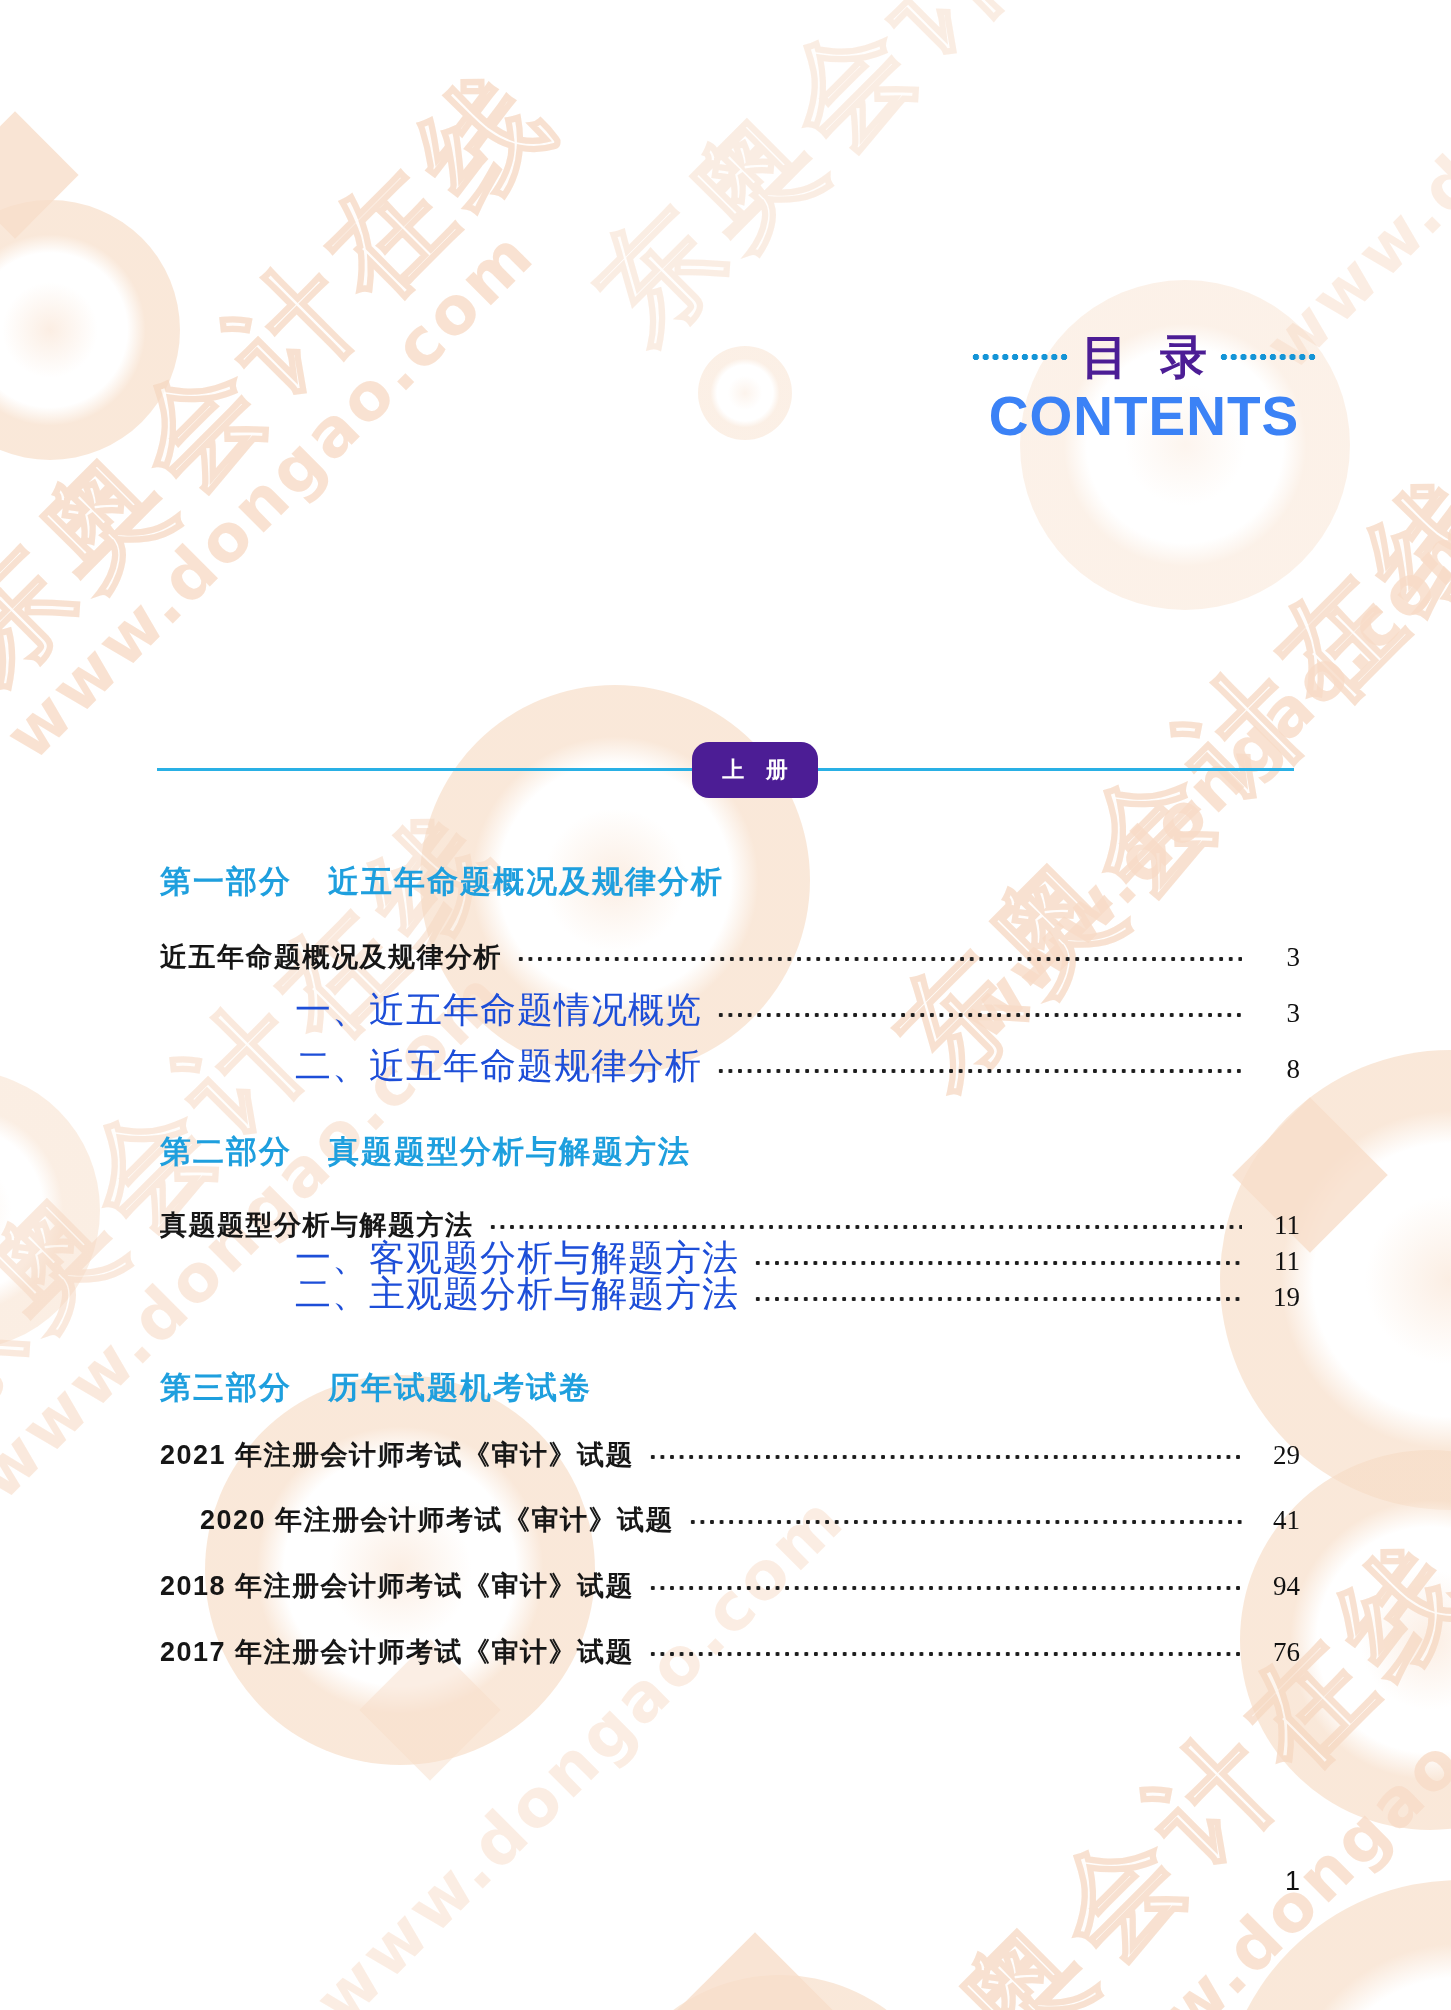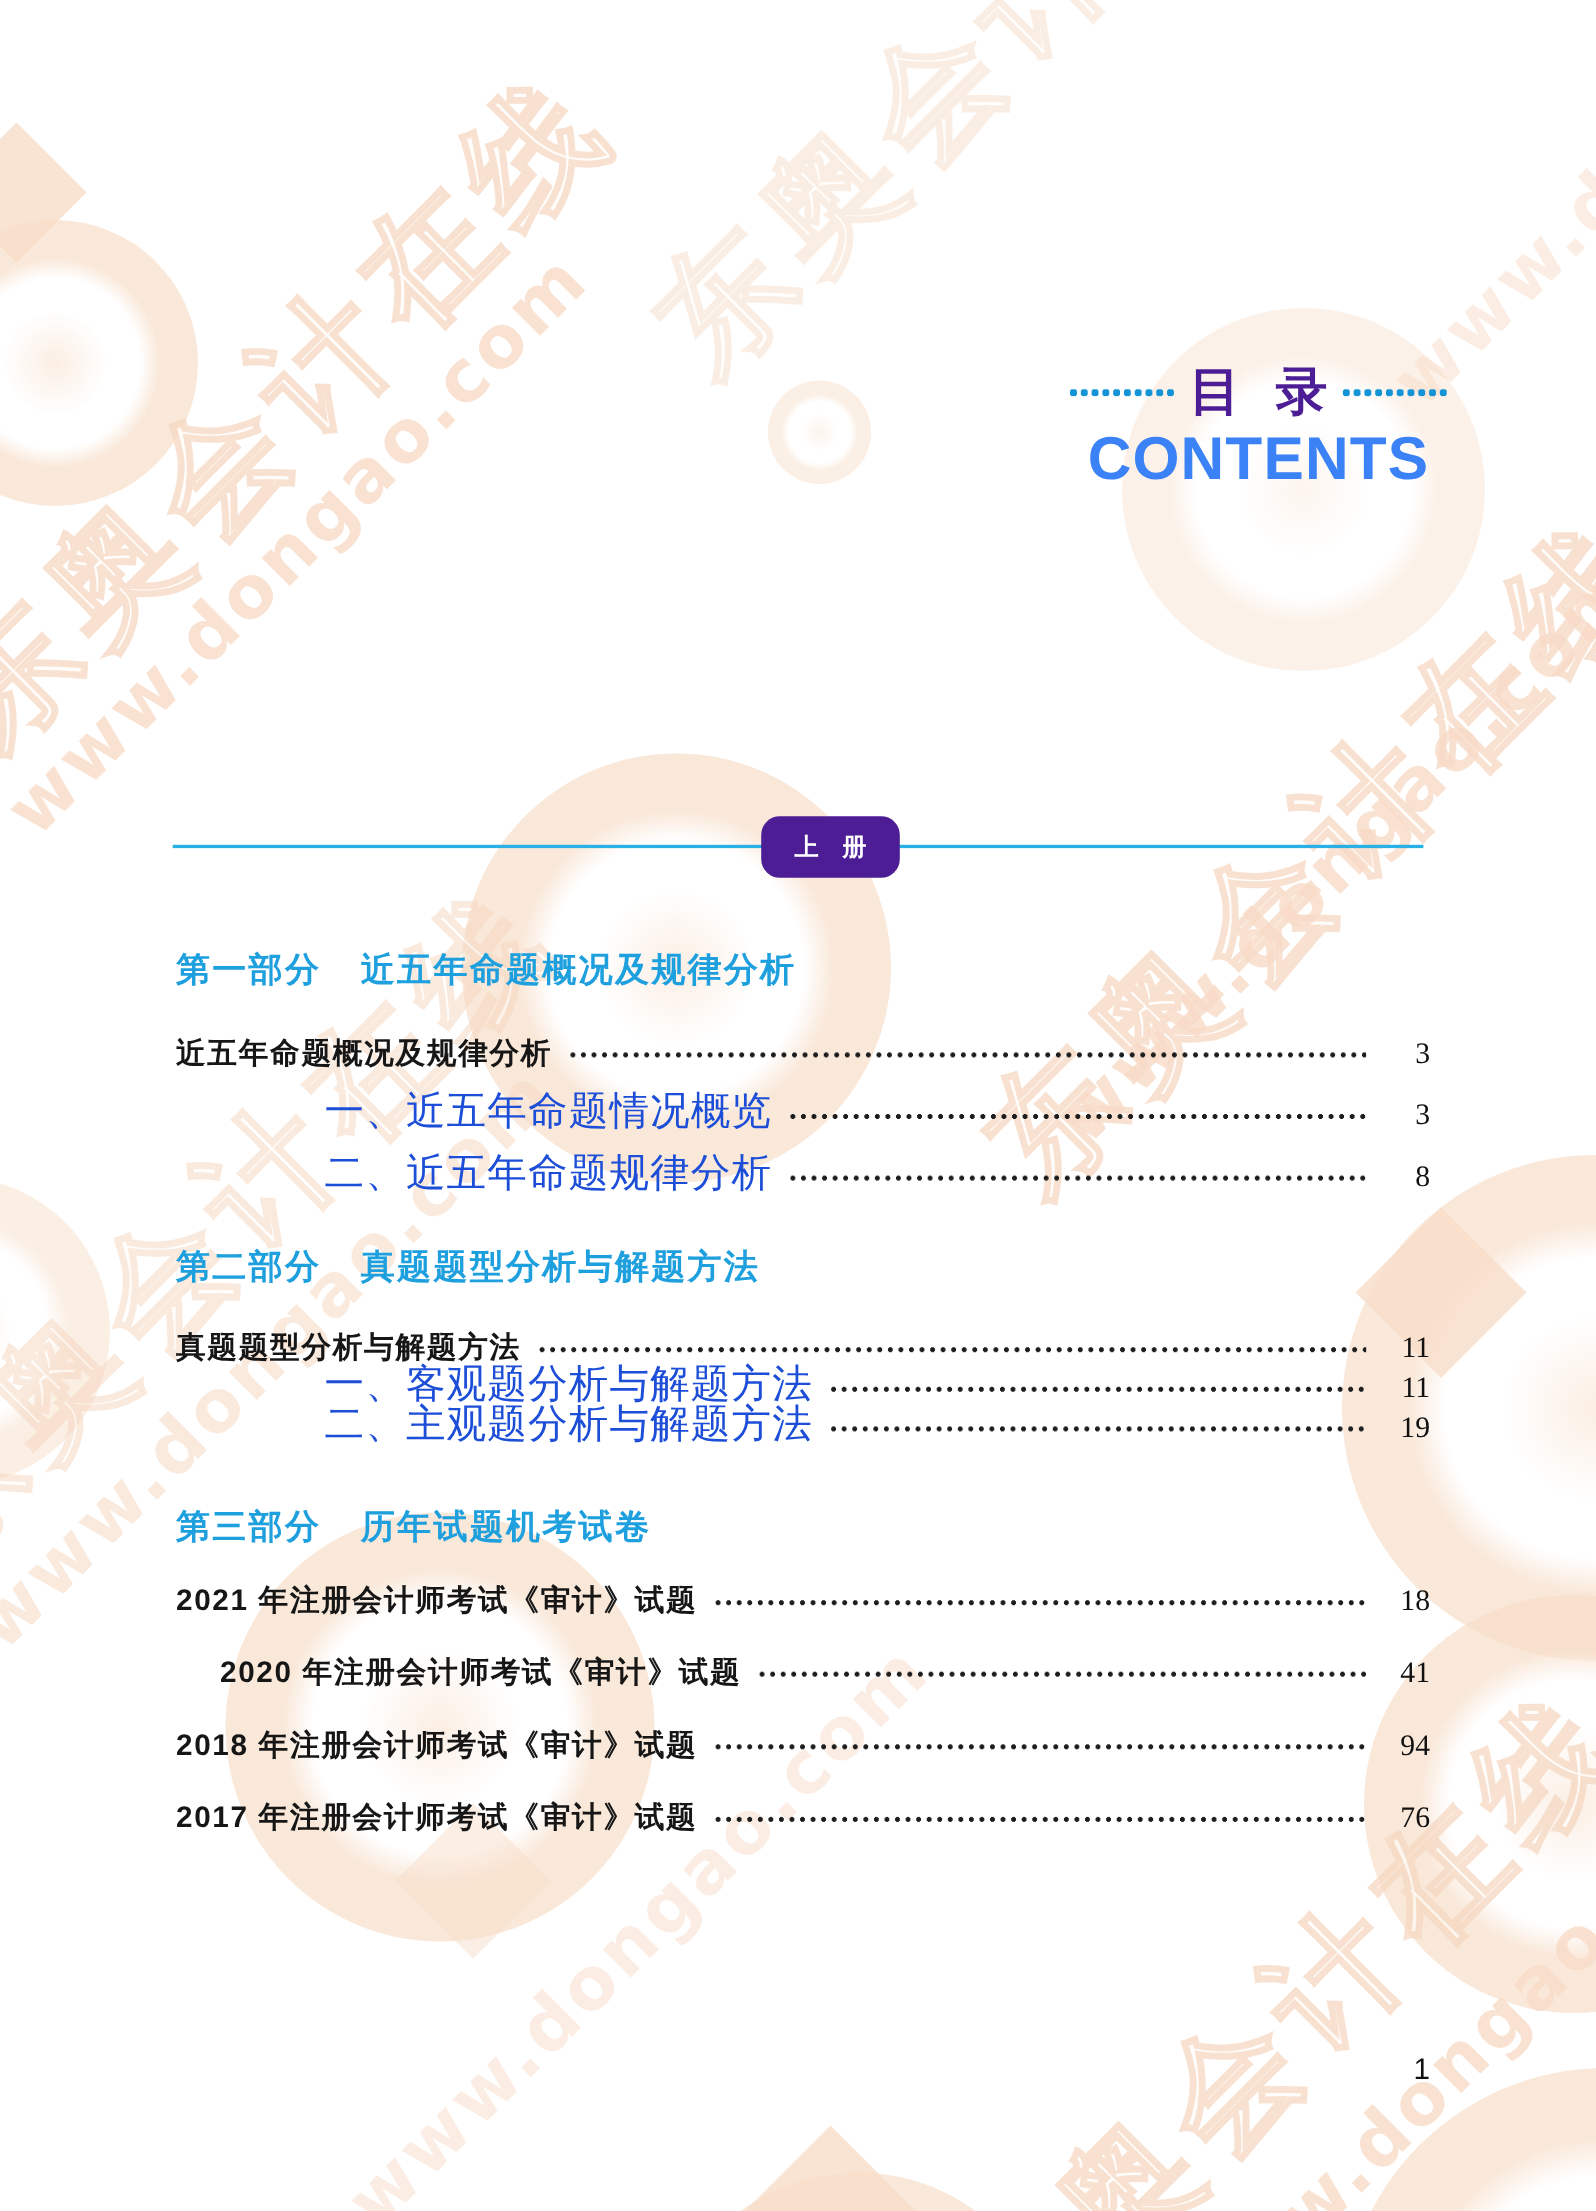--- a/index.html
+++ b/index.html
@@ -183,21 +183,21 @@
     <span class="leader"></span>
     <span class="page-num">19</span>
   </div>
 
   <div class="sec-heading mt54">
     <span class="part-label">第三部分</span><span>历年试题机考试卷</span>
   </div>
   <div class="entry l1 mt30">
     <span class="label">2021 年注册会计师考试《审计》试题</span>
     <span class="leader"></span>
-    <span class="page-num">18</span>
+    <span class="page-num">29</span>
   </div>
   <div class="entry l1 mt31">
     <span class="label">2020 年注册会计师考试《审计》试题</span>
     <span class="leader"></span>
     <span class="page-num">41</span>
   </div>
   <div class="entry l1 mt32">
     <span class="label">2018 年注册会计师考试《审计》试题</span>
     <span class="leader"></span>
     <span class="page-num">94</span>

